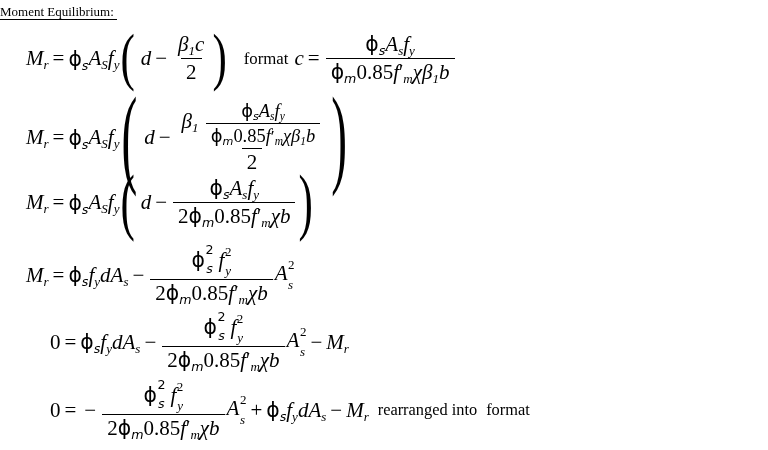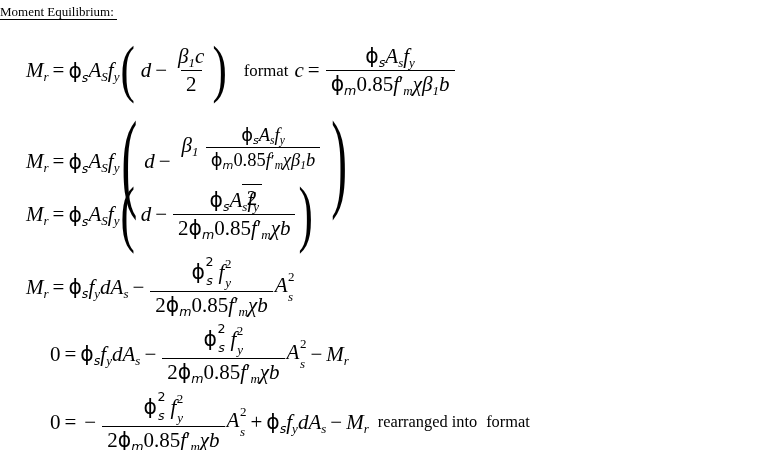--- a/index.html
+++ b/index.html
@@ -102,21 +102,21 @@
   .subsup .up   { font-style: normal; margin-bottom: 0.38em; }
   .subsup .down { font-style: italic; margin-top: 0.10em; }
 
   
   .frac {
     display: inline-flex;
     flex-direction: column;
     align-items: center;
     justify-content: center;
     vertical-align: middle;
-    margin: 12px 2px;
+    margin: 0 2px;
   }
   .frac > .num {
     padding: 0 5px 1px 5px;
     text-align: center;
     white-space: nowrap;
   }
   .frac > .den {
     border-top: 1.6px solid #000;
     padding: 1px 5px 0 5px;
     text-align: center;

